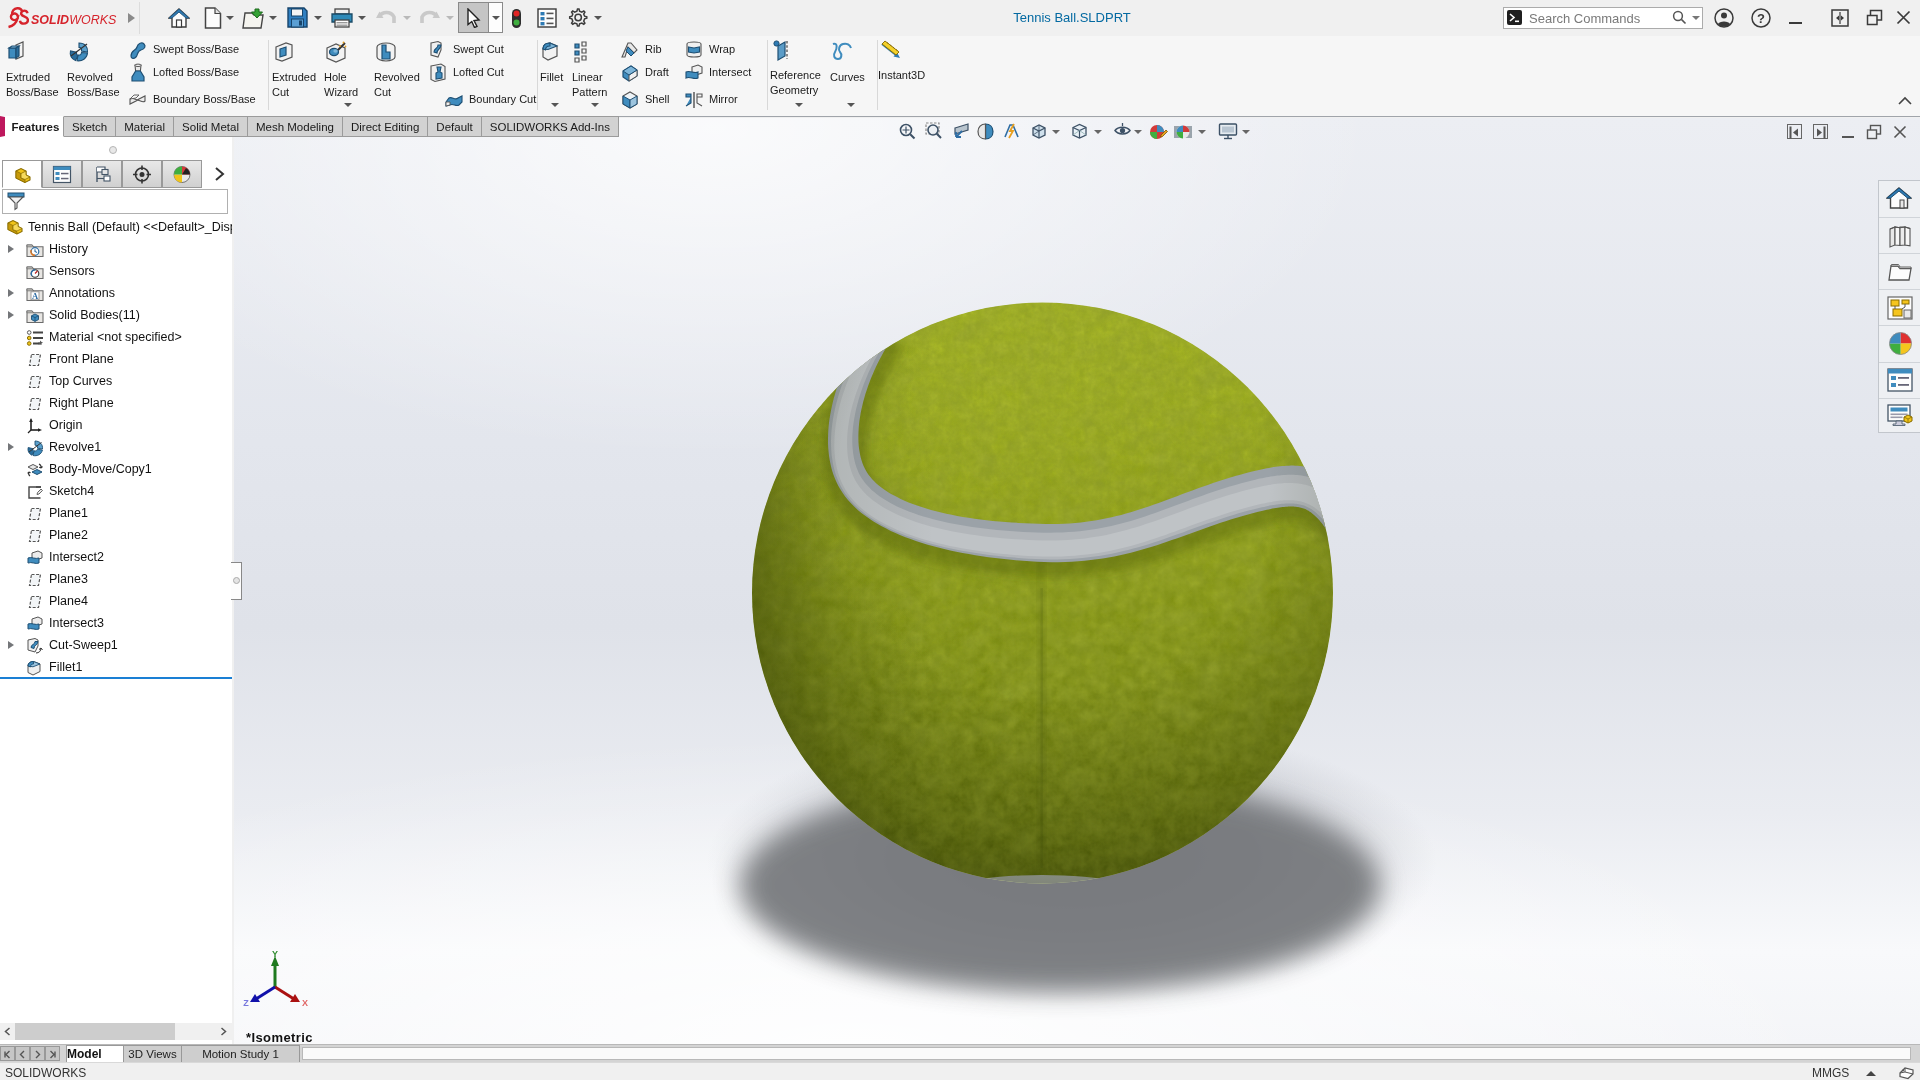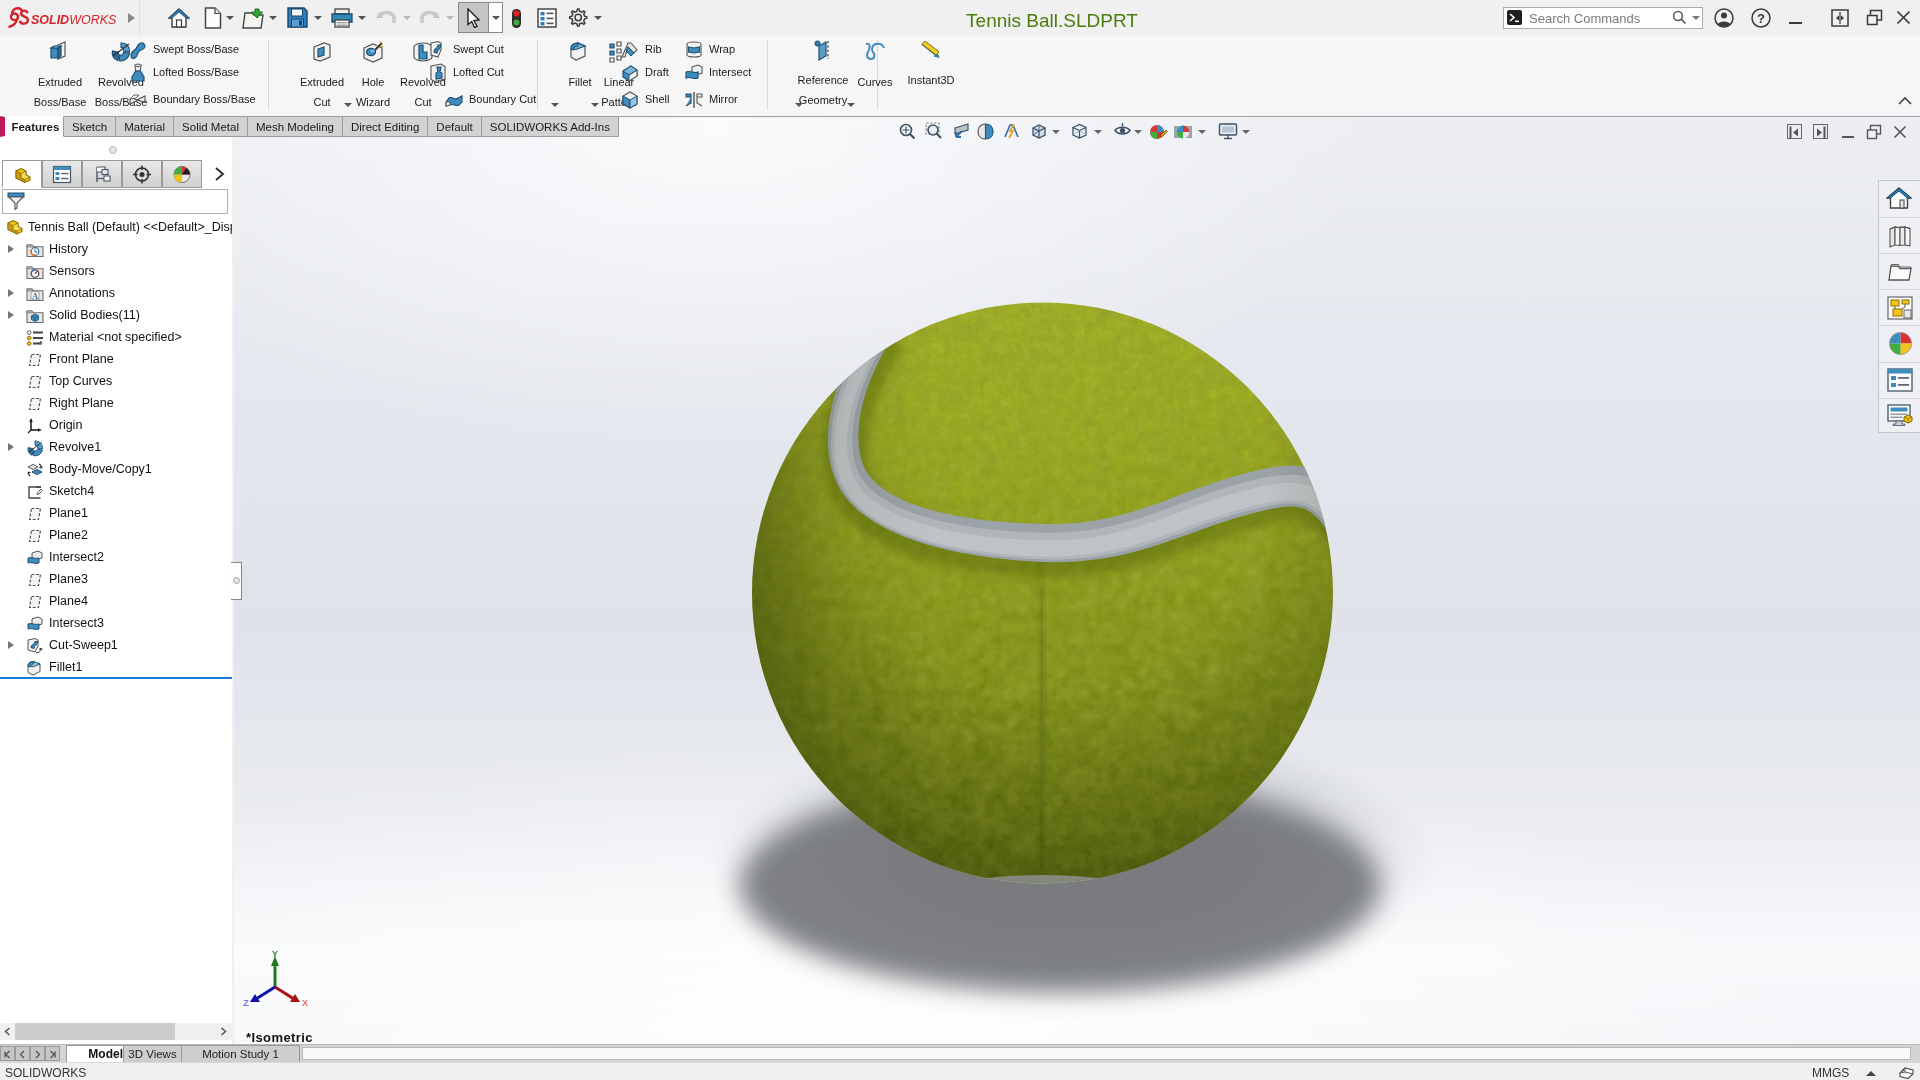--- a/index.html
+++ b/index.html
@@ -1,21 +1,21 @@
 <!DOCTYPE html>
 <html><head>
 <meta charset="utf-8">
 <style>
 * { margin:0; padding:0; box-sizing:border-box; }
 html,body { width:1920px; height:1080px; overflow:hidden; font-family:"Liberation Sans",sans-serif; background:#f0f0f0; }
 .abs { position:absolute; }
 #titlebar { position:absolute; left:0; top:0; width:1920px; height:36px; background:#f0f0f0; }
 #ribbon { position:absolute; left:0; top:36px; width:1920px; height:81px; background:#f6f6f6; border-bottom:1px solid #a0a4aa; }
 .rsep { position:absolute; top:4px; width:1px; height:70px; background:#d8d8d8; }
-.bigbtn { position:absolute; top:0; text-align:center; color:#1a1a1a; font-size:11px; line-height:20px;margin-left:24px; }
+.bigbtn { position:absolute; top:0; text-align:left; color:#1a1a1a; font-size:11px; line-height:15px; }
 .bigbtn .lbl { margin-top:2px; }
 .smallrow { position:absolute; height:18px; color:#1a1a1a; font-size:11px; line-height:18px; white-space:nowrap; }
 .smallrow svg { vertical-align:middle; margin-right:5px; }
 .caret { position:absolute; width:0; height:0; border-left:4px solid transparent; border-right:4px solid transparent; border-top:4px solid #555; }
 #cmdtabs { position:absolute; left:0; top:116px; height:22px; z-index:30; }
 .ctab { float:left; height:21px; padding:0 8px; background:#d2d2d2; border:1px solid #9b9b9b; border-left:none; font-size:11.5px; line-height:20px; color:#1a1a1a; }
 .ctab.first { border-left:5px solid #be185d; }
 .ctab.active { background:#ffffff; border-top:1px solid #fff; border-bottom:1px solid #fff; font-weight:bold; }
 #graphics { position:absolute; left:234px; top:118px; width:1686px; height:926px; overflow:hidden;
  background:
@@ -116,21 +116,21 @@
       <rect x="9.5" y="9.6" width="7" height="1.6" fill="#555"></rect>
       <rect x="9.5" y="14.6" width="7" height="1.6" fill="#555"></rect>
  </svg>
 
  <svg class="abs" style="left:567px;top:7px" width="21" height="21" viewBox="0 0 21 21">
   <path d="M10.5 2 L12 2 L12.6 4.2 L14.8 5.1 L16.8 3.9 L17.9 5 L16.7 7 L17.6 9.2 L19.8 9.8 L19.8 11.3 L17.6 11.9 L16.7 14.1 L17.9 16.1 L16.8 17.2 L14.8 16 L12.6 16.9 L12 19.1 L10.5 19.1 L9.9 16.9 L7.7 16 L5.7 17.2 L4.6 16.1 L5.8 14.1 L4.9 11.9 L2.7 11.3 L2.7 9.8 L4.9 9.2 L5.8 7 L4.6 5 L5.7 3.9 L7.7 5.1 L9.9 4.2 Z" fill="none" stroke="#3c3c3c" stroke-width="1.5"></path>
   <circle cx="11.2" cy="10.5" r="3.2" fill="none" stroke="#3c3c3c" stroke-width="1.5"></circle>
  </svg>
  <div class="caret" style="left:594px;top:16px"></div>
 
- <div class="abs" style="left:952px;top:10px;width:200px;text-align:center;font-size:19px;color:#4d7c0f">Tennis Ball.SLDPRT</div>
+ <div class="abs" style="left:972px;top:10px;width:200px;text-align:center;font-size:13px;color:#0369a1">Tennis Ball.SLDPRT</div>
 
  <div class="abs" style="left:1503px;top:7px;width:200px;height:22px;background:#fff;border:1px solid #ababab"></div>
  <div class="abs" style="left:1507px;top:10px;width:15px;height:15px;background:#1f1f1f;border-radius:2px"></div>
  <svg class="abs" style="left:1508px;top:11px" width="13" height="13" viewBox="0 0 13 13">
       <path d="M2 3 L6 6.5 L2 10" stroke="#fff" stroke-width="1.6" fill="none"></path>
       <rect x="7" y="9.5" width="4" height="1.6" fill="#fff"></rect>
     </svg>
  <div class="abs" style="left:1529px;top:11px;font-size:13px;color:#7a7a7a">Search Commands</div>
  <svg class="abs" style="left:1672px;top:10px" width="15" height="15" viewBox="0 0 15 15">
       <circle cx="6" cy="6" r="4.4" fill="none" stroke="#555" stroke-width="1.5"></circle>
@@ -876,21 +876,21 @@
   <div class="abs" style="left:15px;top:1px;width:15px;height:15px;background:#c6c6c6;border:1px solid #999"><svg width="13" height="13" viewBox="0 0 13 13">
           <path d="M8 3 L4.5 6.5 L8 10" stroke="#555" stroke-width="1.4" fill="none"></path>
         </svg></div>
   <div class="abs" style="left:30px;top:1px;width:15px;height:15px;background:#c6c6c6;border:1px solid #999"><svg width="13" height="13" viewBox="0 0 13 13">
           <path d="M5 3 L8.5 6.5 L5 10" stroke="#555" stroke-width="1.4" fill="none"></path>
         </svg></div>
   <div class="abs" style="left:45px;top:1px;width:15px;height:15px;background:#c6c6c6;border:1px solid #999"><svg width="13" height="13" viewBox="0 0 13 13">
           <path d="M4.5 3 L8 6.5 L4.5 10 M9 3.5 L9 9.5" stroke="#555" stroke-width="1.4" fill="none"></path>
         </svg></div>
  </div>
- <div class="abs" style="left:66px;top:0;width:58px;height:17px;background:#fff;border:1px solid #999;border-bottom:none;font-size:12px;line-height:16px;font-weight:bold;color:#111;text-align:right;box-sizing:border-box">Model</div>
+ <div class="abs" style="left:66px;top:0;width:58px;height:17px;background:#fff;border:1px solid #999;border-bottom:none;font-size:12px;line-height:16px;font-weight:bold;color:#111;text-align:left;box-sizing:border-box">Model</div>
  <div class="abs" style="left:124px;top:0;width:58px;height:17px;background:#cecece;border:1px solid #999;border-left:none;border-bottom:none;font-size:11.5px;line-height:16px;color:#222;text-align:center;box-sizing:border-box">3D Views</div>
  <div class="abs" style="left:182px;top:0;width:118px;height:17px;background:#cecece;border:1px solid #999;border-left:none;border-bottom:none;font-size:11.5px;line-height:16px;color:#222;text-align:center;box-sizing:border-box">Motion Study 1</div>
  <div class="abs" style="left:302px;top:2px;width:1609px;height:13px;background:#fafafa;border:1px solid #b8b8b8"></div>
 </div>
 
 <div id="statusbar">
  <div class="abs" style="left:5px;top:3px">SOLIDWORKS</div>
  <div class="abs" style="left:1812px;top:3px">MMGS</div>
  <div class="abs" style="left:1866px;top:8px;width:0;height:0;border-left:5px solid transparent;border-right:5px solid transparent;border-bottom:5px solid #444"></div>
  <svg class="abs" style="left:1898px;top:2px" width="17" height="15" viewBox="0 0 17 15">

